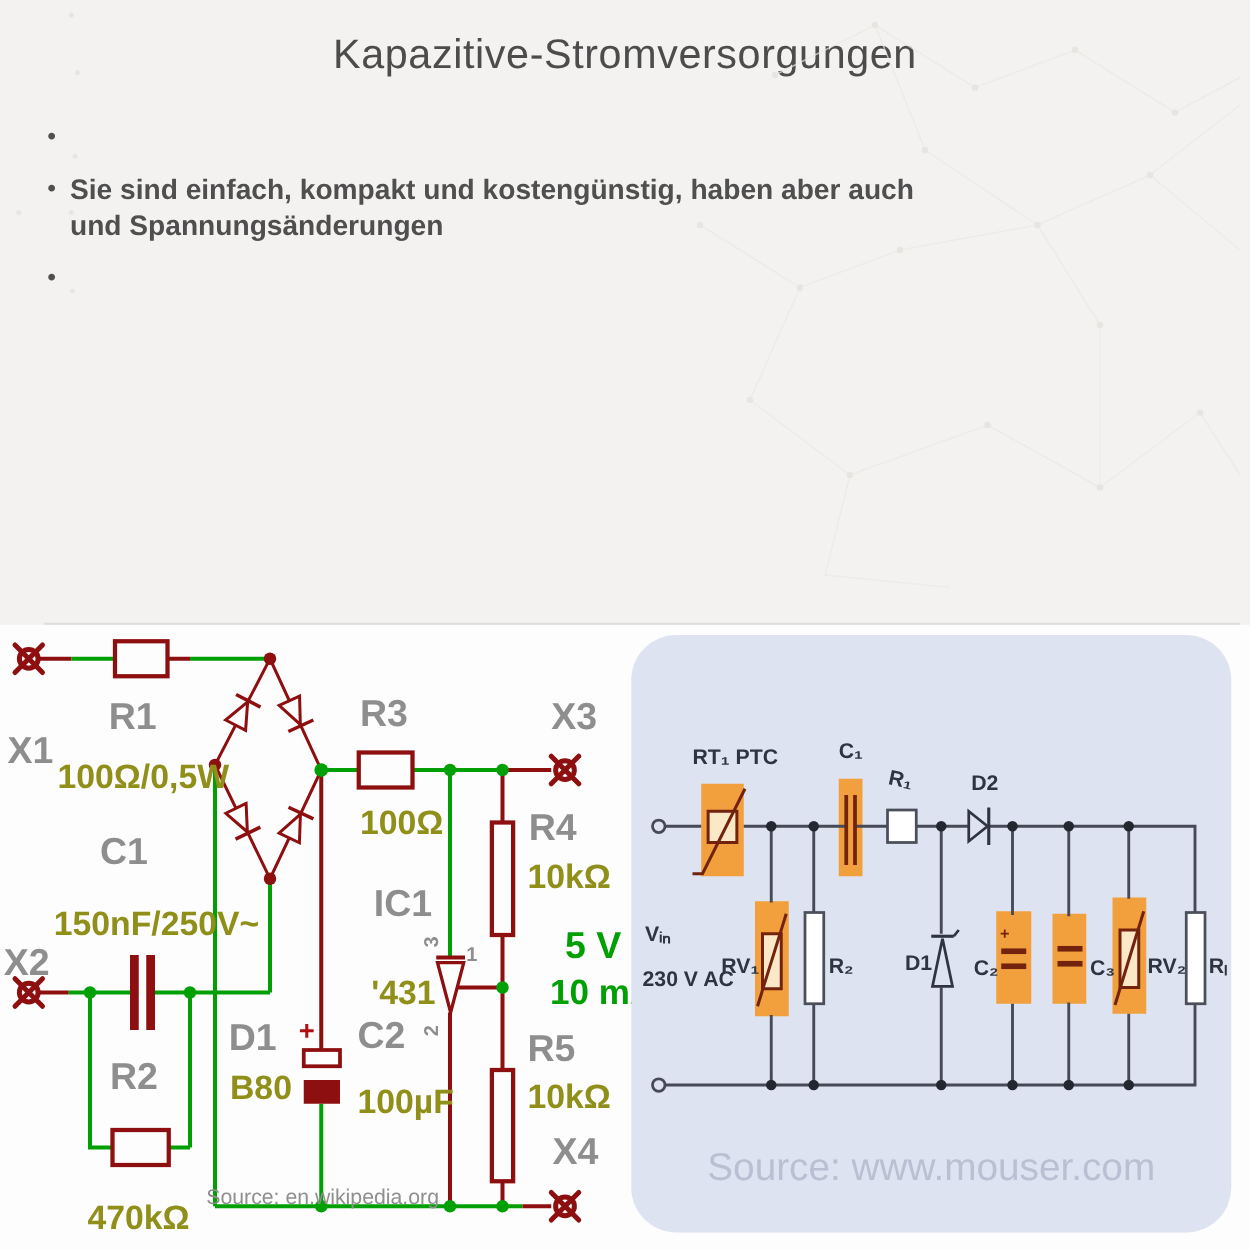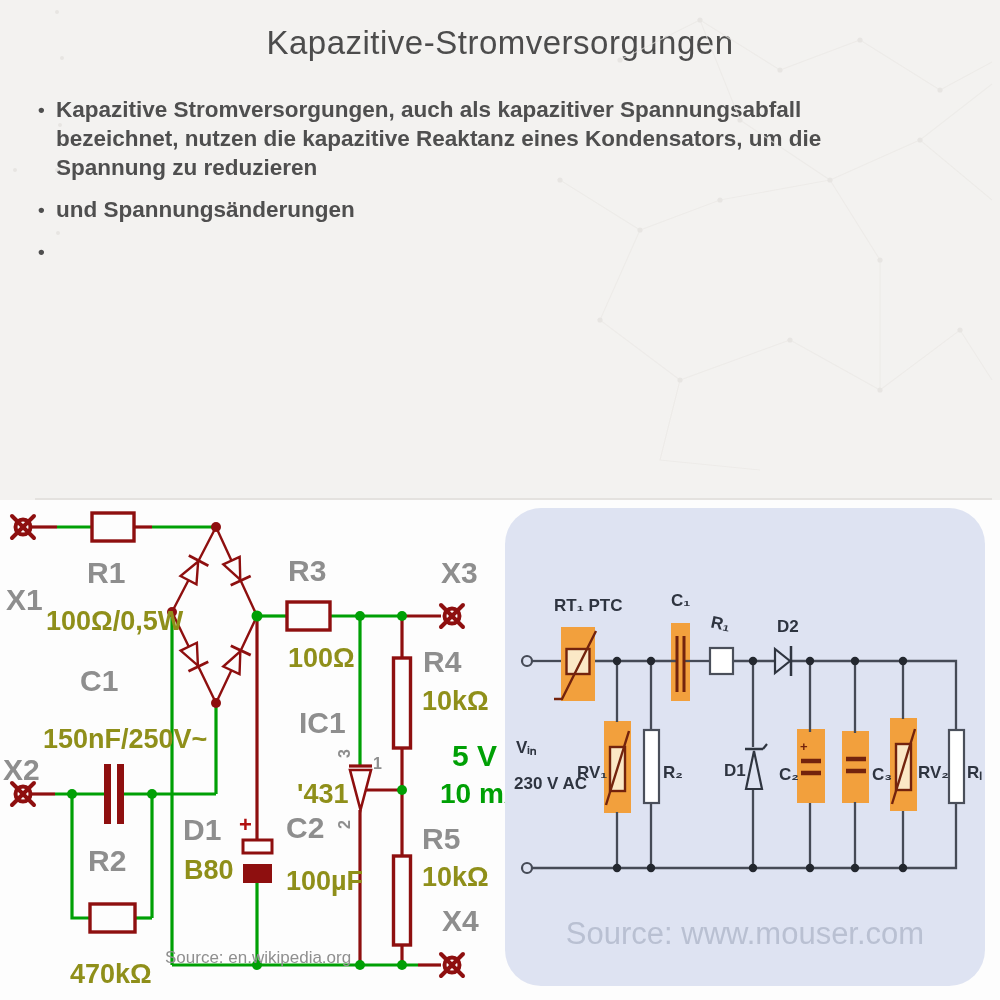--- a/index.html
+++ b/index.html
@@ -34,29 +34,25 @@
 </head>
 <body>
 
 <div class="page">
 
   <div class="title">Kapazitive-Stromversorgungen</div>
 
   <div class="bullets">
     <div class="bullet">
       <span class="marker">•</span>
-      <div>
-        <div class="bline">Kapazitive Stromversorgungen, auch als kapazitiver Spannungsabfall</div>
-        <div class="bline">bezeichnet, nutzen die kapazitive Reaktanz eines Kondensators, um die</div>
-        <div class="bline">Spannung zu reduzieren</div>
-      </div>
     </div>
     <div class="bullet">
       <span class="marker">•</span>
       <div>
+        <div class="bline">Sie sind einfach, kompakt und kostengünstig, haben aber auch</div>
         <div class="bline">und Spannungsänderungen</div>
       </div>
     </div>
     <div class="bullet">
       <span class="marker">•</span>
       <div>
       </div>
     </div>
   </div>
 

